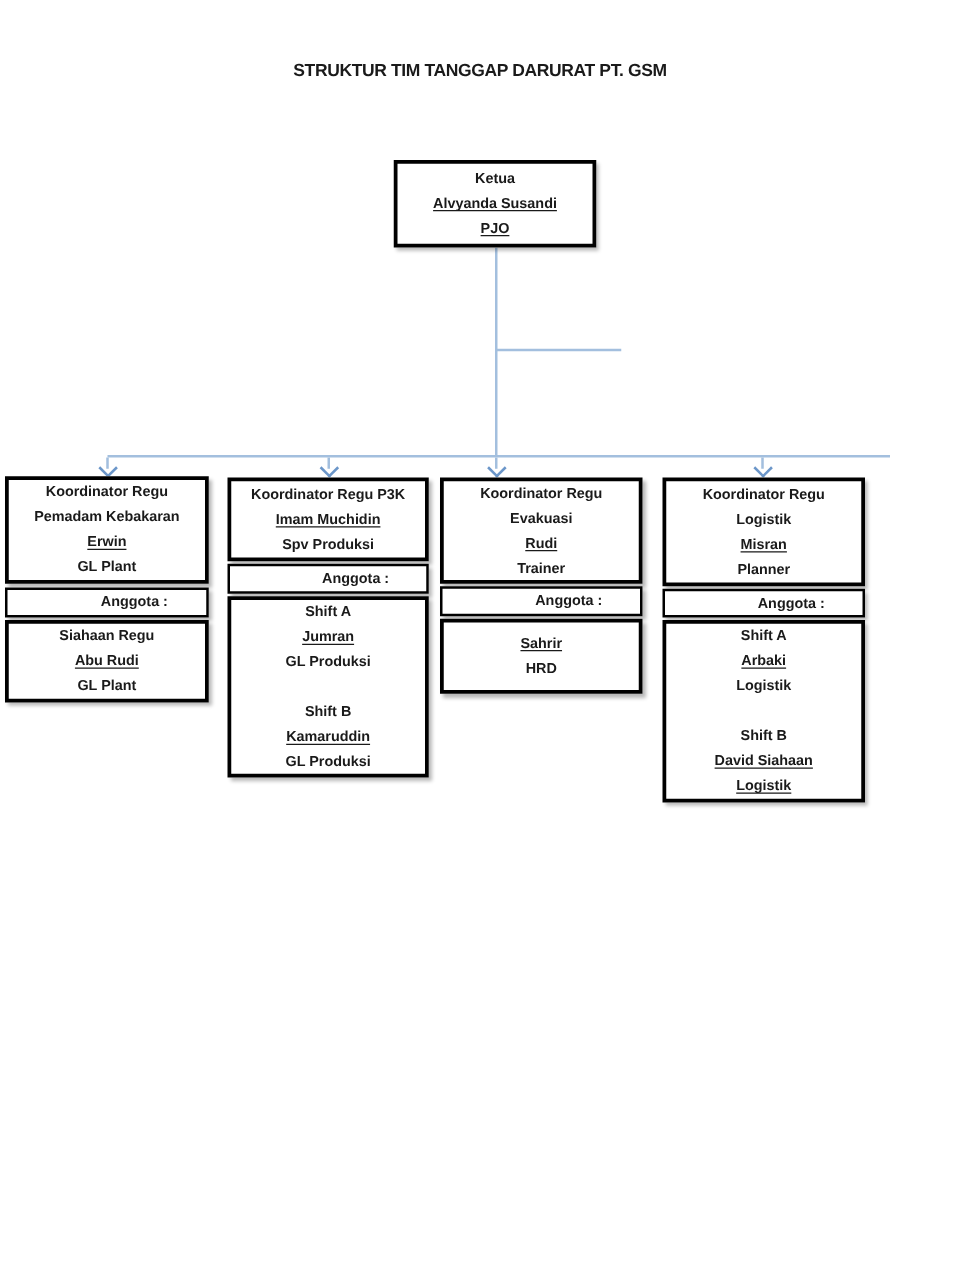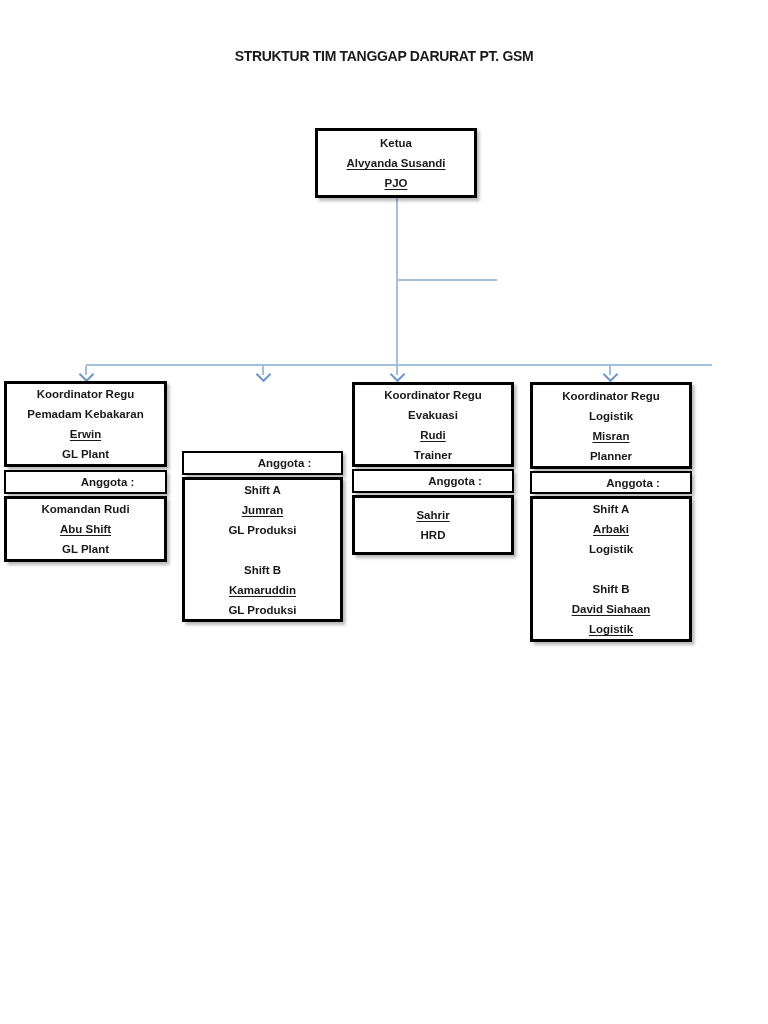--- a/index.html
+++ b/index.html
@@ -88,25 +88,30 @@
   <div class="obox" style="left:4px;top:381px;width:163px;height:86px;">
       <div class="bl">Koordinator Regu</div>
       <div class="bl">Pemadam Kebakaran</div>
       <div class="bl"><span class="u">Erwin</span></div>
       <div class="bl">GL Plant</div>
     </div>
   <div class="obox thin" style="left:4px;top:470px;width:163px;height:24px;">
       <div class="bl">Anggota :</div>
     </div>
   <div class="obox" style="left:4px;top:496px;width:163px;height:66px;">
-      <div class="bl">Komandan Rudi</div>
-      <div class="bl"><span class="u">Abu Shift</span></div>
+      <div class="bl">Siahaan Regu</div>
+      <div class="bl"><span class="u">Abu Rudi</span></div>
       <div class="bl">GL Plant</div>
     </div>
 
+  <div class="obox" style="left:182px;top:382px;width:161px;height:67px;">
+      <div class="bl">Koordinator Regu P3K</div>
+      <div class="bl"><span class="u">Imam Muchidin</span></div>
+      <div class="bl">Spv Produksi</div>
+    </div>
   <div class="obox thin" style="left:182px;top:451px;width:161px;height:24px;">
       <div class="bl">Anggota :</div>
     </div>
   <div class="obox" style="left:182px;top:477px;width:161px;height:145px;">
       <div class="bl">Shift A</div>
       <div class="bl"><span class="u">Jumran</span></div>
       <div class="bl">GL Produksi</div>
       <div class="bl">&nbsp;</div>
       <div class="bl">Shift B</div>
       <div class="bl"><span class="u">Kamaruddin</span></div>

